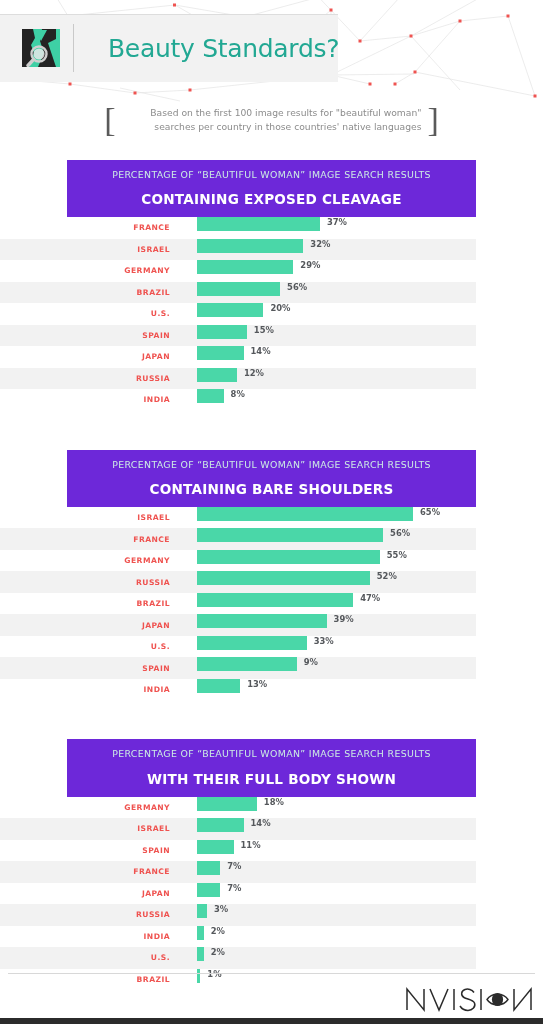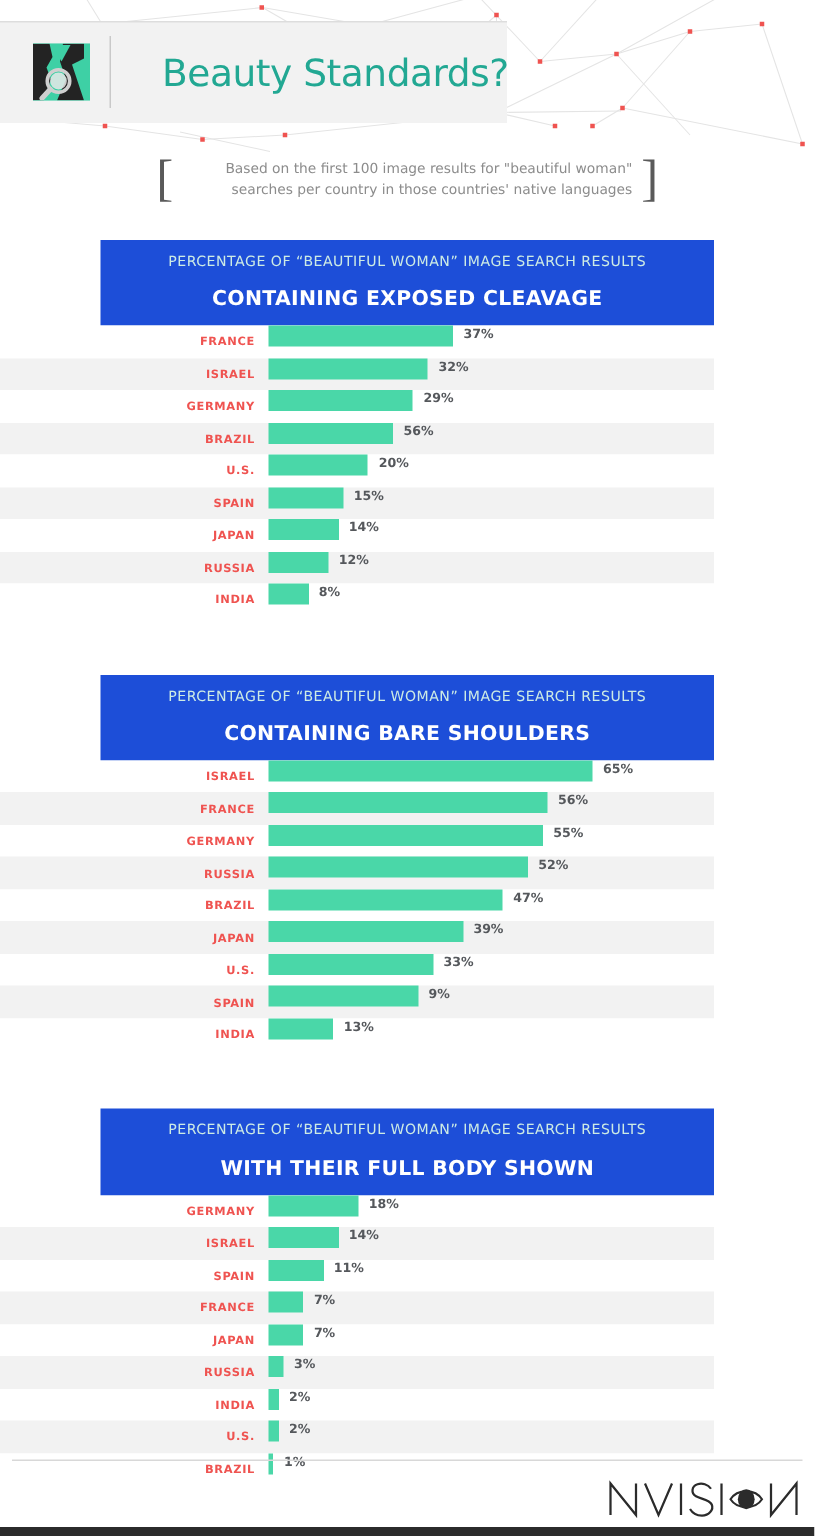--- a/index.html
+++ b/index.html
@@ -102,21 +102,21 @@
     position: absolute;
     top: 160px; left: 0;
     width: 543px;
   }
 
   .chart-section { margin-bottom: 39px; }
 
   .chart-header {
     margin-left: 67px;
     width: 409px;
-    background: #1d4ed8;
+    background: #6d28d9;
     padding: 9px 10px 10px;
     text-align: center;
   }
   .chart-kicker {
     font-size: 9.4px;
     color: #cdebe4;
     letter-spacing: 0.35px;
     line-height: 1.3;
     white-space: nowrap;
   }
@@ -130,20 +130,21 @@
   }
 
   .rows { width: 476px; }
 
   .bar-row {
     height: 21.5px;
     display: flex;
     align-items: center;
     position: relative;
     background: #ffffff;
+    gap: 18px;
   }
   .bar-row.alt { background: #f2f2f2; }
 
   .row-label {
     width: 179px;
     padding-right: 9px;
     text-align: right;
     font-size: 7.6px;
     font-weight: bold;
     color: #ef5350;

